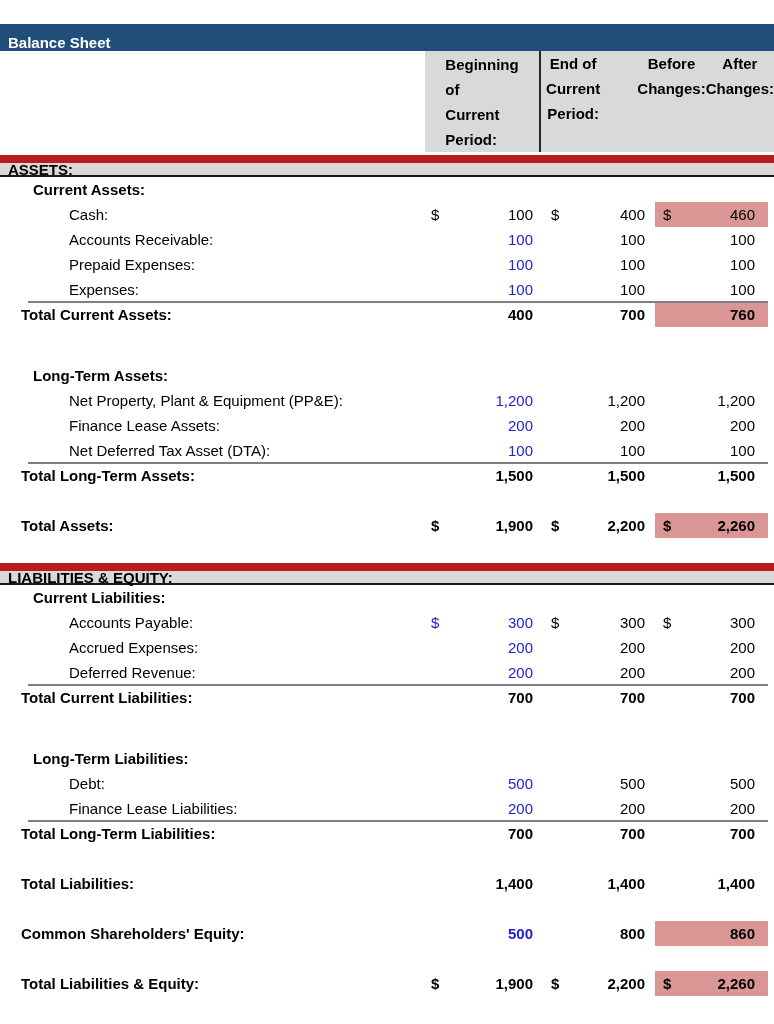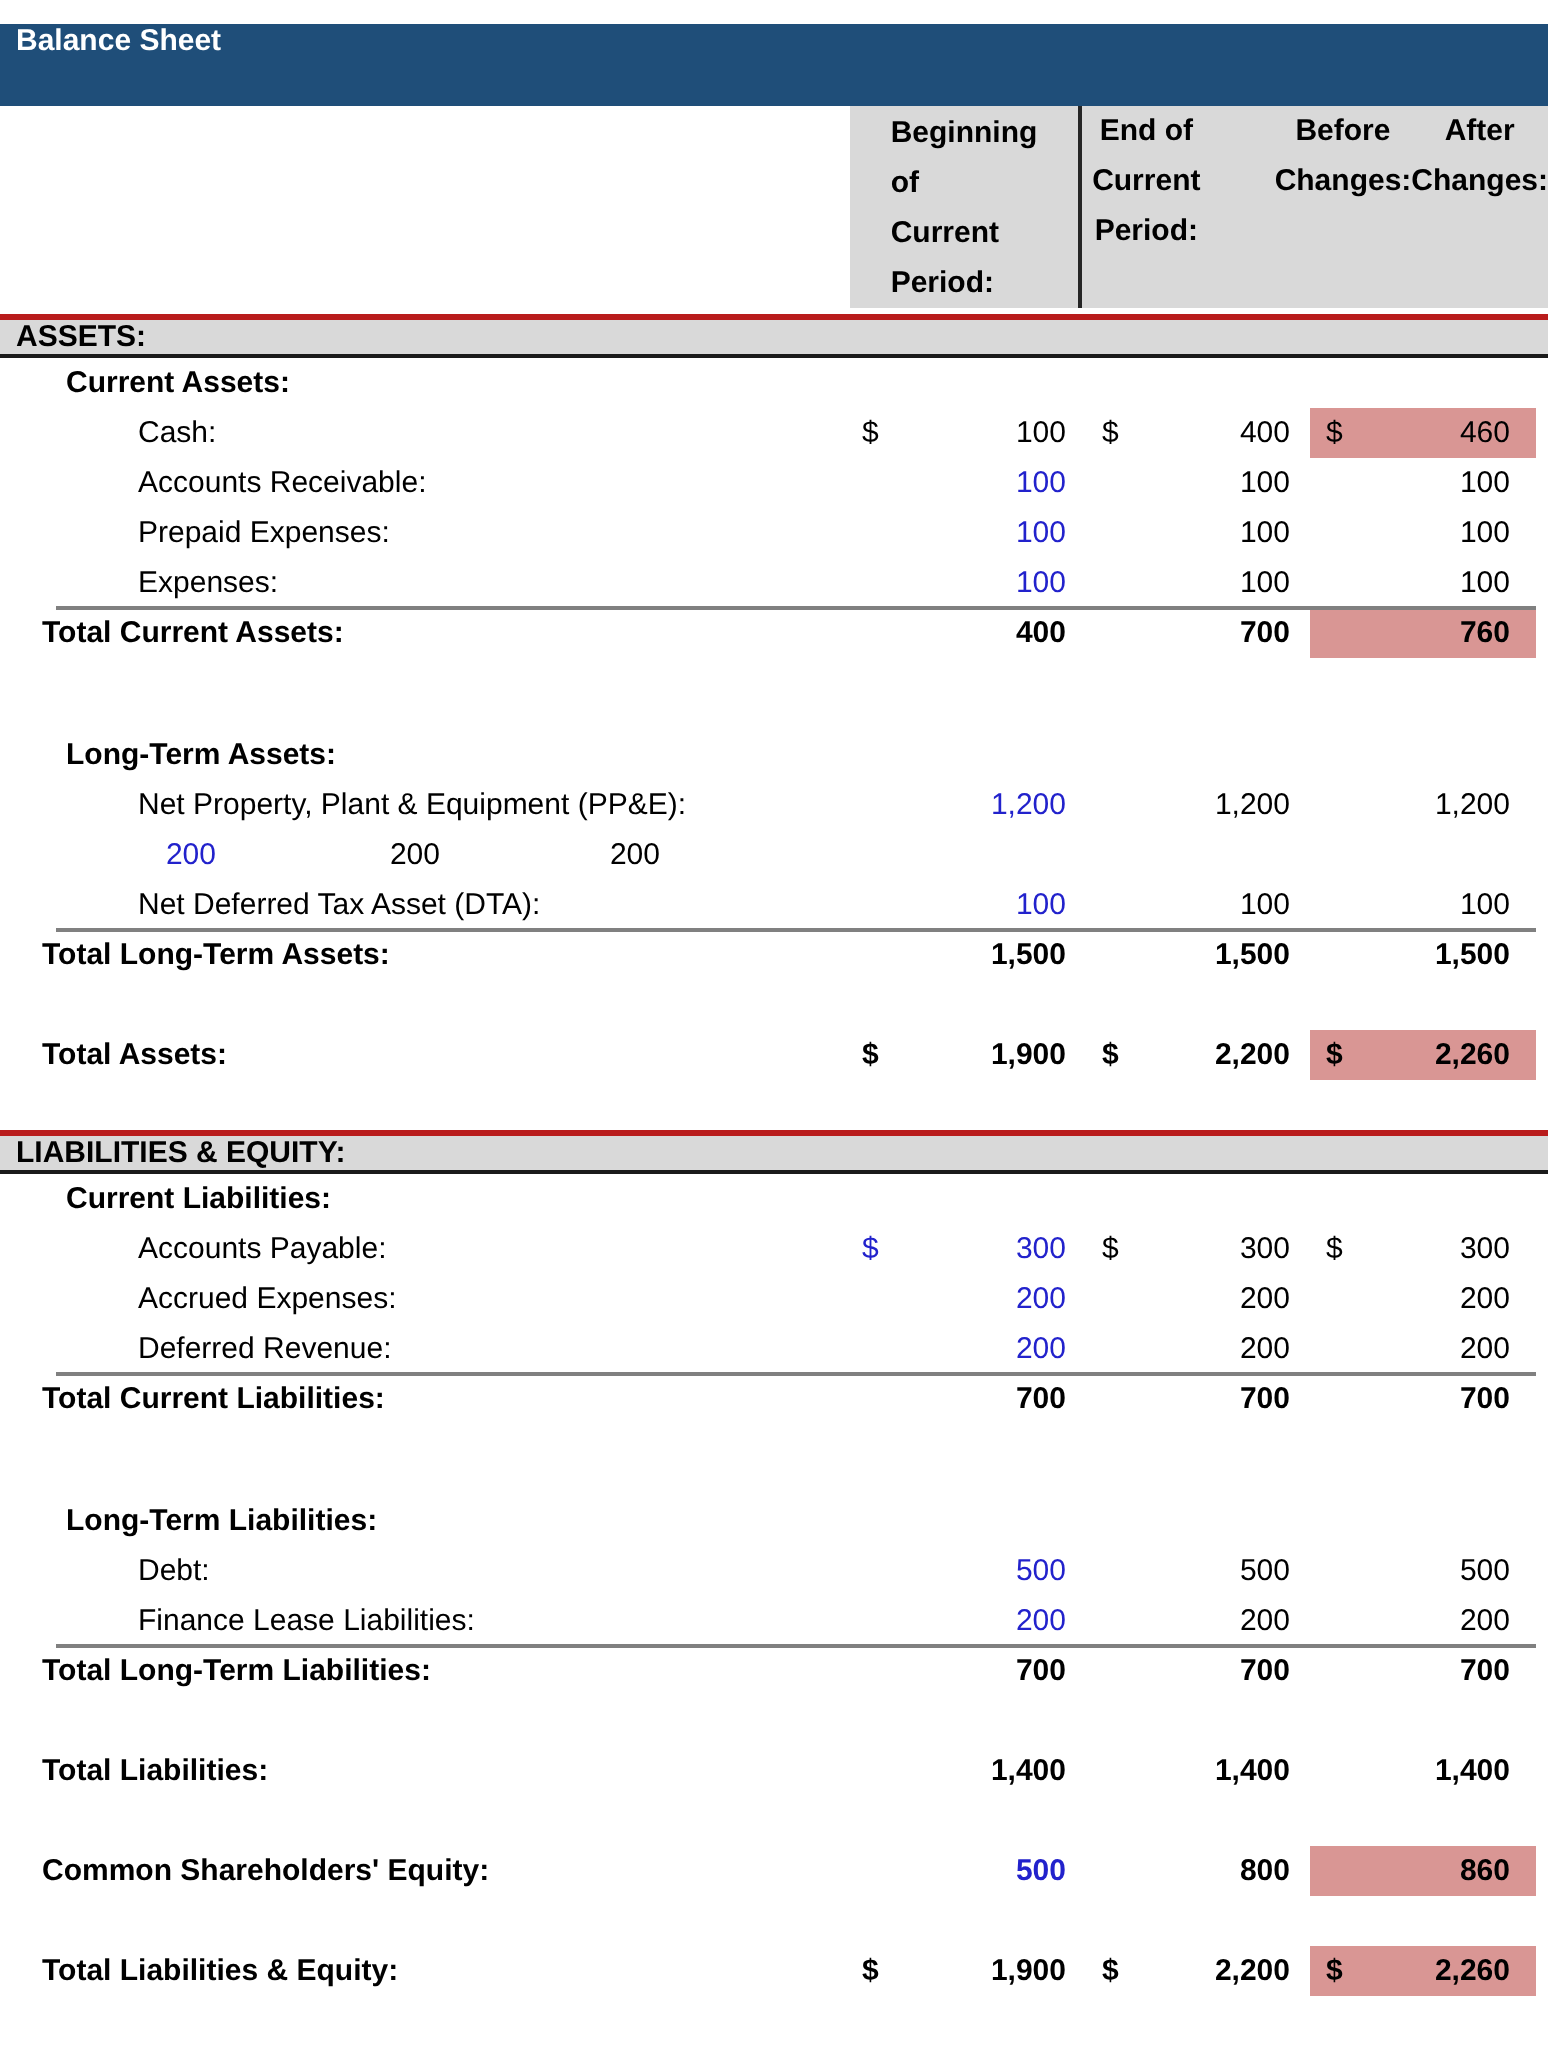--- a/index.html
+++ b/index.html
@@ -2,43 +2,43 @@
 <html><head>
 <meta charset="utf-8">
 <style>
   html,body{margin:0;padding:0;}
   body{
     width:774px;height:1024px;background:#ffffff;
     font-family:"Liberation Sans",sans-serif;font-size:15px;color:#000;
     overflow:hidden;
   }
   .titlebar{
-    margin-top:12px;height:41px;background:#1F4E79;color:#fff;
-    font-weight:bold;display:flex;align-items:flex-start;
+    margin-top:24px;height:27px;background:#1F4E79;color:#fff;
+    font-weight:bold;display:flex;align-items:flex-end;
     padding-left:8px;box-sizing:border-box;font-size:15px;
   }
   .header{display:flex;height:101px;margin-bottom:3px;}
   .header .spacer{flex:1;}
   .hdrblock{width:349px;background:#D9D9D9;display:flex;box-sizing:border-box;}
   .hcol-beg{
     width:116px;border-right:2px solid #262626;display:flex;align-items:center;
     justify-content:center;font-weight:bold;text-align:left;
     white-space:pre-line;line-height:25px;box-sizing:border-box;
   }
   .hcol-end{flex:1;display:flex;flex-direction:row;}
   .hend-top{height:50px;text-align:center;white-space:pre-line;line-height:25px;font-weight:bold;}
   .hend-bottom{display:flex;height:50px;padding-left:32px;}
   .hb{flex:1;text-align:center;white-space:pre-line;line-height:25px;font-weight:bold;}
   .rows{}
   .row{display:flex;align-items:center;height:25px;position:relative;box-sizing:border-box;}
   .row.blank{height:25px;}
   .row.blank2{height:36px;}
   .row.section{
     height:22px;background:#D9D9D9;
-    border-top:3px solid #b91c1c;border-bottom:2px solid #1a1a1a;
+    border-top:8px solid #b91c1c;border-bottom:2px solid #1a1a1a;
     font-weight:bold;
   }
   .row.subheader,.row.total,.row.check{font-weight:bold;}
   .rlabel{flex:1;white-space:nowrap;overflow:hidden;}
   .section .rlabel{padding-left:8px;}
   .subheader .rlabel{padding-left:33px;}
   .total .rlabel{padding-left:21px;}
   .item .rlabel{padding-left:69px;}
   .check .rlabel{padding-left:8px;}
   .cell{
@@ -178,20 +178,21 @@
       <div class="cell c1">
         <span class="d"></span>
         <span class="v">1,200</span>
       </div>
       <div class="cell c2">
         <span class="d"></span>
         <span class="v">1,200</span>
       </div>
     </div>
     <div class="row item">
+      <div class="rlabel">Finance Lease Assets:</div>
       <div class="cell c0 input">
         <span class="d"></span>
         <span class="v">200</span>
       </div>
       <div class="cell c1">
         <span class="d"></span>
         <span class="v">200</span>
       </div>
       <div class="cell c2">
         <span class="d"></span>

